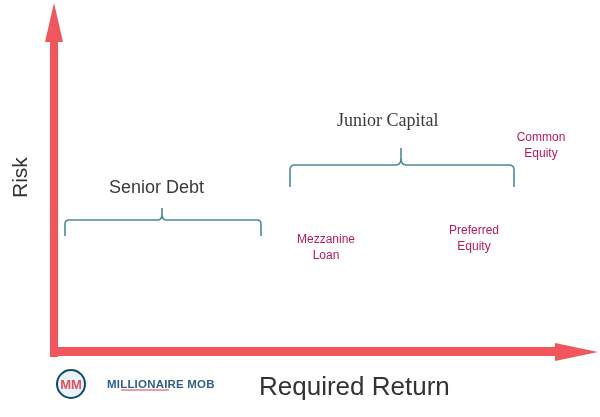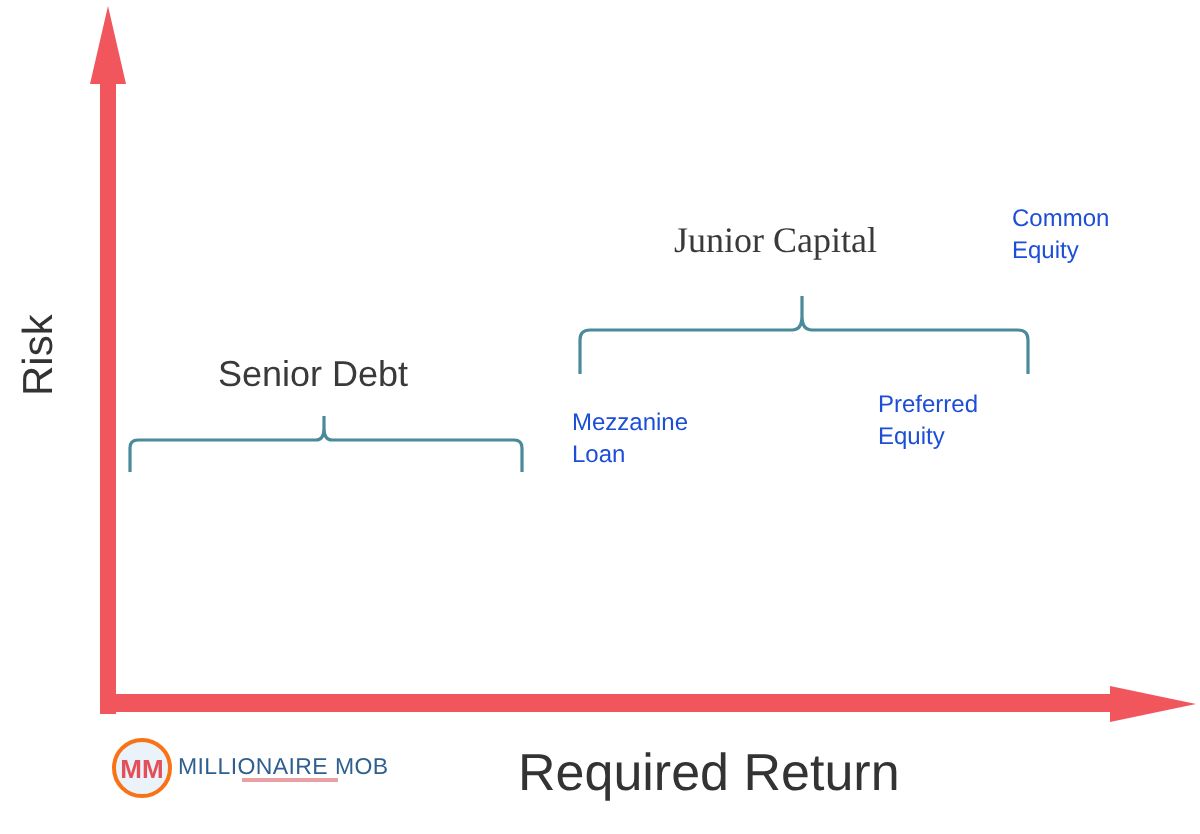--- a/index.html
+++ b/index.html
@@ -1,26 +1,26 @@
 <!DOCTYPE html>
 <html><head>
 <meta charset="utf-8">
 <style>
   html, body { margin:0; padding:0; background:#ffffff; }
   .canvas { position:relative; width:600px; height:417px; overflow:hidden; background:#ffffff;
     font-family:"Liberation Sans", "DejaVu Sans", sans-serif; color:#404040; }
   svg.axes { position:absolute; left:0; top:0; }
-  .lbl { position:absolute; color:#1d4ed8; font-size:12px; line-height:16px; }
+  .lbl { position:absolute; text-align:center; color:#be185d; font-size:12px; line-height:16px;margin-top:28px; }
   .group-title { position:absolute; font-size:18px; color:#3a3a3a; white-space:nowrap; }
   .axis-title { position:absolute; font-size:26px; color:#333; white-space:nowrap; }
   .y-title { position:absolute; left:8px; top:198px; transform:rotate(-90deg); transform-origin:left top; font-size:21px; color:#333; }
   .logo { position:absolute; left:56px; top:369px; display:flex; align-items:center; }
-  .logo-mark { width:30px; height:30px; border-radius:50%; border:2px solid #f97316; box-sizing:border-box;
+  .logo-mark { width:30px; height:30px; border-radius:50%; border:2px solid #0c4a6e; box-sizing:border-box;
     display:flex; align-items:center; justify-content:center; font-weight:bold; font-size:13px; color:#e4505a; background:#eaf2fa; }
-  .logo-text { margin-left:3px; font-weight:normal; font-size:11.5px; color:#2f5f8f; letter-spacing:0.2px; }
+  .logo-text { margin-left:21px; font-weight:bold; font-size:11.5px; color:#2f5f8f; letter-spacing:0.2px; }
   .logo-tag { position:absolute; left:121px; top:389px; width:48px; height:2px; background:#e9a0a4; }
 </style>
 </head>
 <body>
 
 <div class="canvas">
   <svg class="axes" width="600" height="417" viewBox="0 0 600 417">
 
     <g>
       <rect x="50" y="40" width="8" height="317" fill="#f0565b"></rect>

